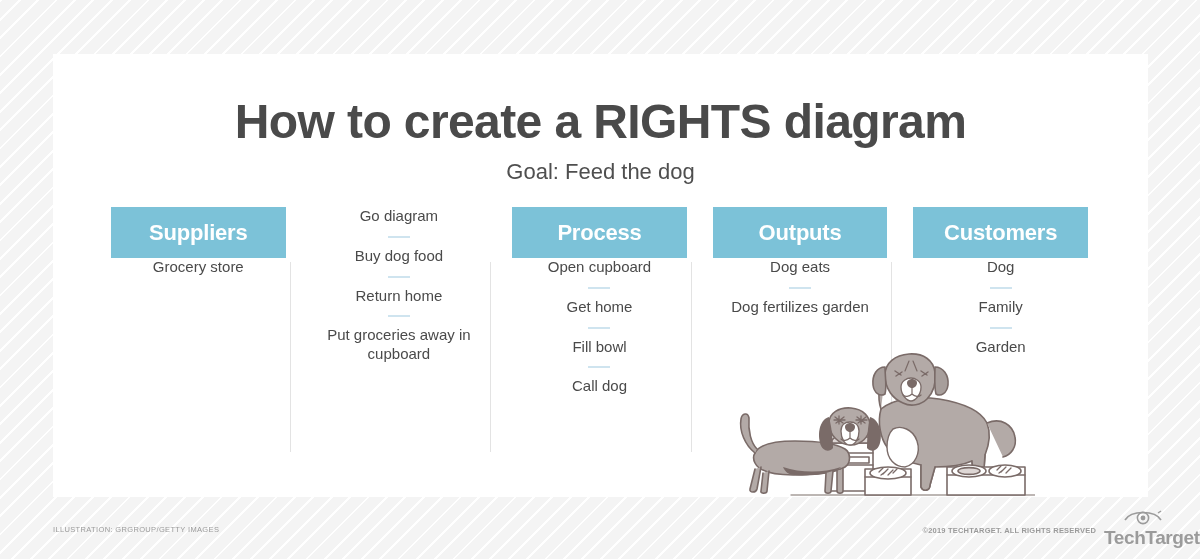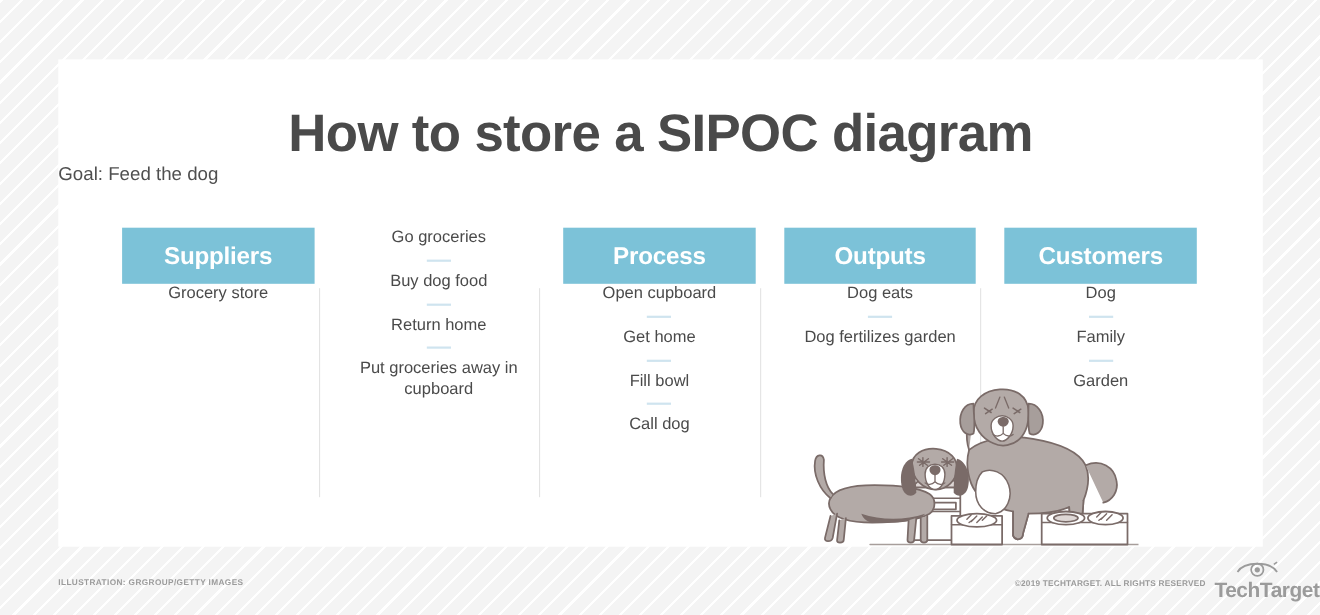--- a/index.html
+++ b/index.html
@@ -42,24 +42,24 @@
     text-align: center;
     font-size: 48px;
     font-weight: bold;
     color: #4a4a4a;
     letter-spacing: -0.6px;
   }
 
   #subtitle {
     position: absolute;
     left: 0;
-    top: 95px;
+    top: 105px;
     width: 100%;
-    text-align: left;
-    font-size: 17px;
+    text-align: center;
+    font-size: 22px;
     color: #4f4f4f;
   }
 
   
   #sipoc {
     position: absolute;
     left: 58px;
     top: 153px;
     width: 977px;
     display: flex;
@@ -120,21 +120,21 @@
     height: 148px;
     pointer-events: none;
   }
 
   
   #credit {
     position: absolute;
     left: 53px;
     top: 525px;
     font-size: 7.5px;
-    font-weight: bold;
+    font-weight: normal;
     color: #9b9b9b;
     letter-spacing: 0.35px;
   }
 
   #copyright {
     position: absolute;
     right: 104px;
     top: 526px;
     font-size: 7.5px;
     font-weight: bold;
@@ -161,36 +161,36 @@
     font-weight: bold;
     color: #9b9b9b;
     letter-spacing: -0.4px;
   }
 </style>
 </head>
 <body>
 
 <div id="card">
 
-  <div id="title">How to store a SIPOC diagram</div>
+  <div id="title">How to create a RIGHTS diagram</div>
   <div id="subtitle">Goal: Feed the dog</div>
 
   <div id="sipoc">
 
     <div class="column">
       <div class="col-header">Suppliers</div>
       <div class="col-body">
         <div class="item">Grocery store</div>
       </div>
       <div class="col-divider"></div>
     </div>
 
     <div class="column">
       <div class="col-body">
-        <div class="item">Go groceries</div>
+        <div class="item">Go diagram</div>
         <div class="dash"></div>
         <div class="item">Buy dog food</div>
         <div class="dash"></div>
         <div class="item">Return home</div>
         <div class="dash"></div>
         <div class="item">Put groceries away in cupboard</div>
       </div>
       <div class="col-divider"></div>
     </div>
 

